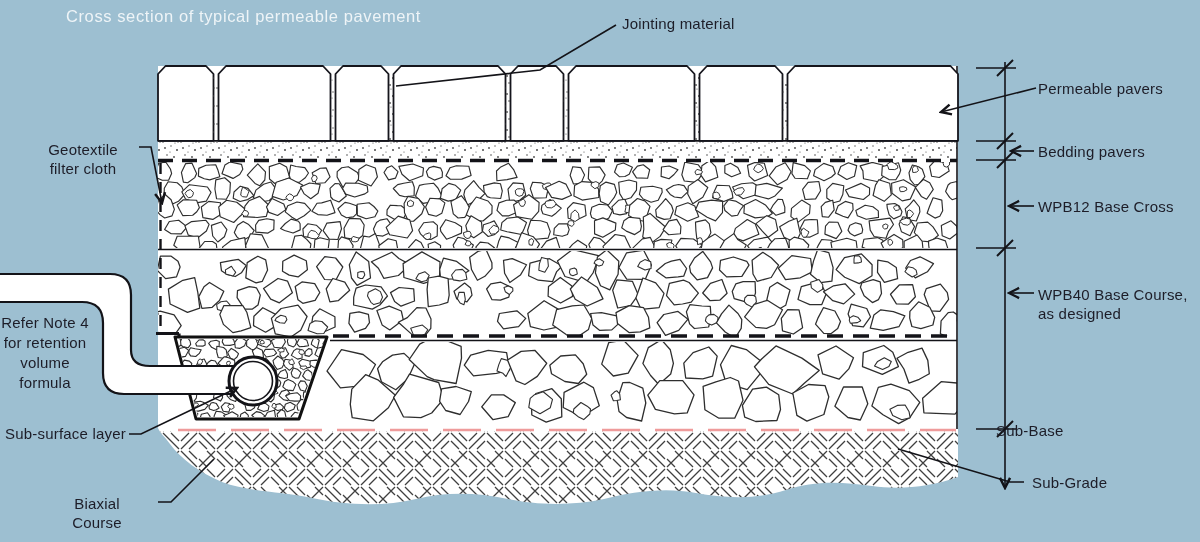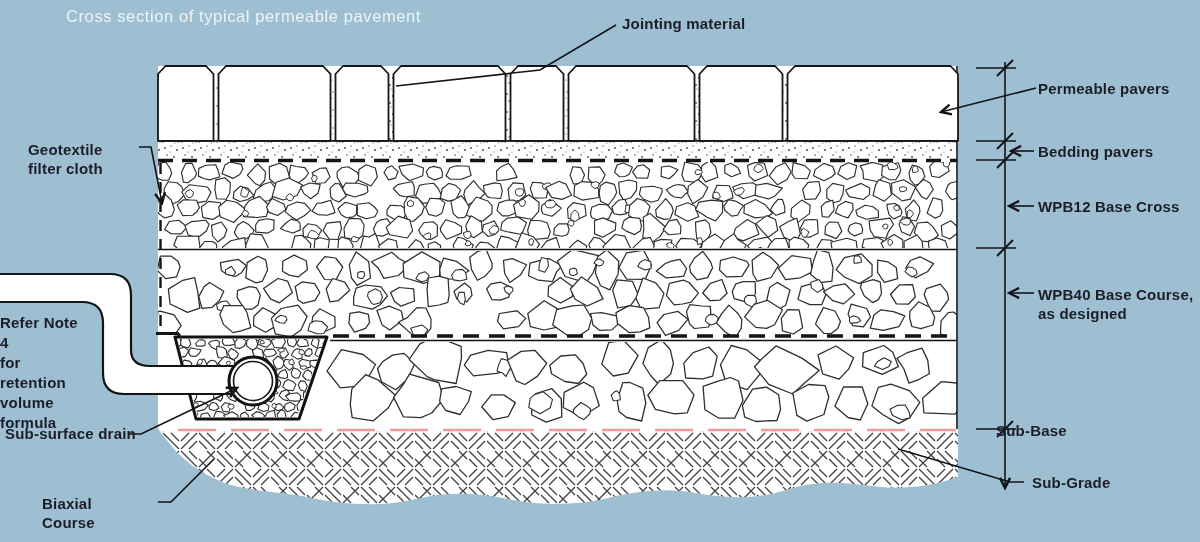--- a/index.html
+++ b/index.html
@@ -1,22 +1,22 @@
 <!DOCTYPE html>
 <html style="--background: #9dbfd1; --ink: #1d1d28; --line: #131318; --title: #eef4f7; --pink: #ef9b9b;"><head>
 <meta charset="utf-8">
 <style>
   :root{ --background:#9dbfd1; --ink:#1d1d28; --line:#131318; --title:#eef4f7; --pink:#ef9b9b; }
   html,body{margin:0;padding:0}
   body{width:1200px;height:542px;position:relative;overflow:hidden;
        background:var(--background);font-family:"Liberation Sans",sans-serif}
   svg.scene{position:absolute;left:0;top:0}
-  .lbl{position:absolute;font-size:15px;font-weight:700;color:var(--ink);
+  .lbl{position:absolute;font-size:15px;font-weight:400;color:var(--ink);
        letter-spacing:.2px;line-height:18px;white-space:pre-line}
-  .r{text-align:left}
+  .r{text-align:center}
   .lh19{line-height:19px}.lh20{line-height:20px}
   .title{position:absolute;left:66px;top:7px;font-size:16.5px;font-weight:400;
          color:var(--title);letter-spacing:.6px}
   .ink{stroke:var(--line)}
   .pink{stroke:var(--pink)}
 </style>
 </head>
 <body>
 
 <svg class="scene" width="1200" height="542" viewBox="0 0 1200 542">
@@ -621,15 +621,15 @@
 <div class="lbl lh19" style="left:1038px;top:285px">WPB40 Base Course,
 as designed</div>
 <div class="lbl" style="left:996px;top:422px">Sub-Base</div>
 <div class="lbl" style="left:1032px;top:474px">Sub-Grade</div>
 <div class="lbl r lh19" style="left:28px;top:140px;width:110px">Geotextile
 filter cloth</div>
 <div class="lbl r lh20" style="left:0px;top:313px;width:90px">Refer Note 4
 for retention
 volume
 formula</div>
-<div class="lbl" style="left:5px;top:425px">Sub-surface drain</div>
+<div class="lbl" style="left:5px;top:425px">Sub-surface layer</div>
 <div class="lbl r lh19" style="left:42px;top:494px;width:110px">Biaxial
 Course</div>
 
 </body></html>

